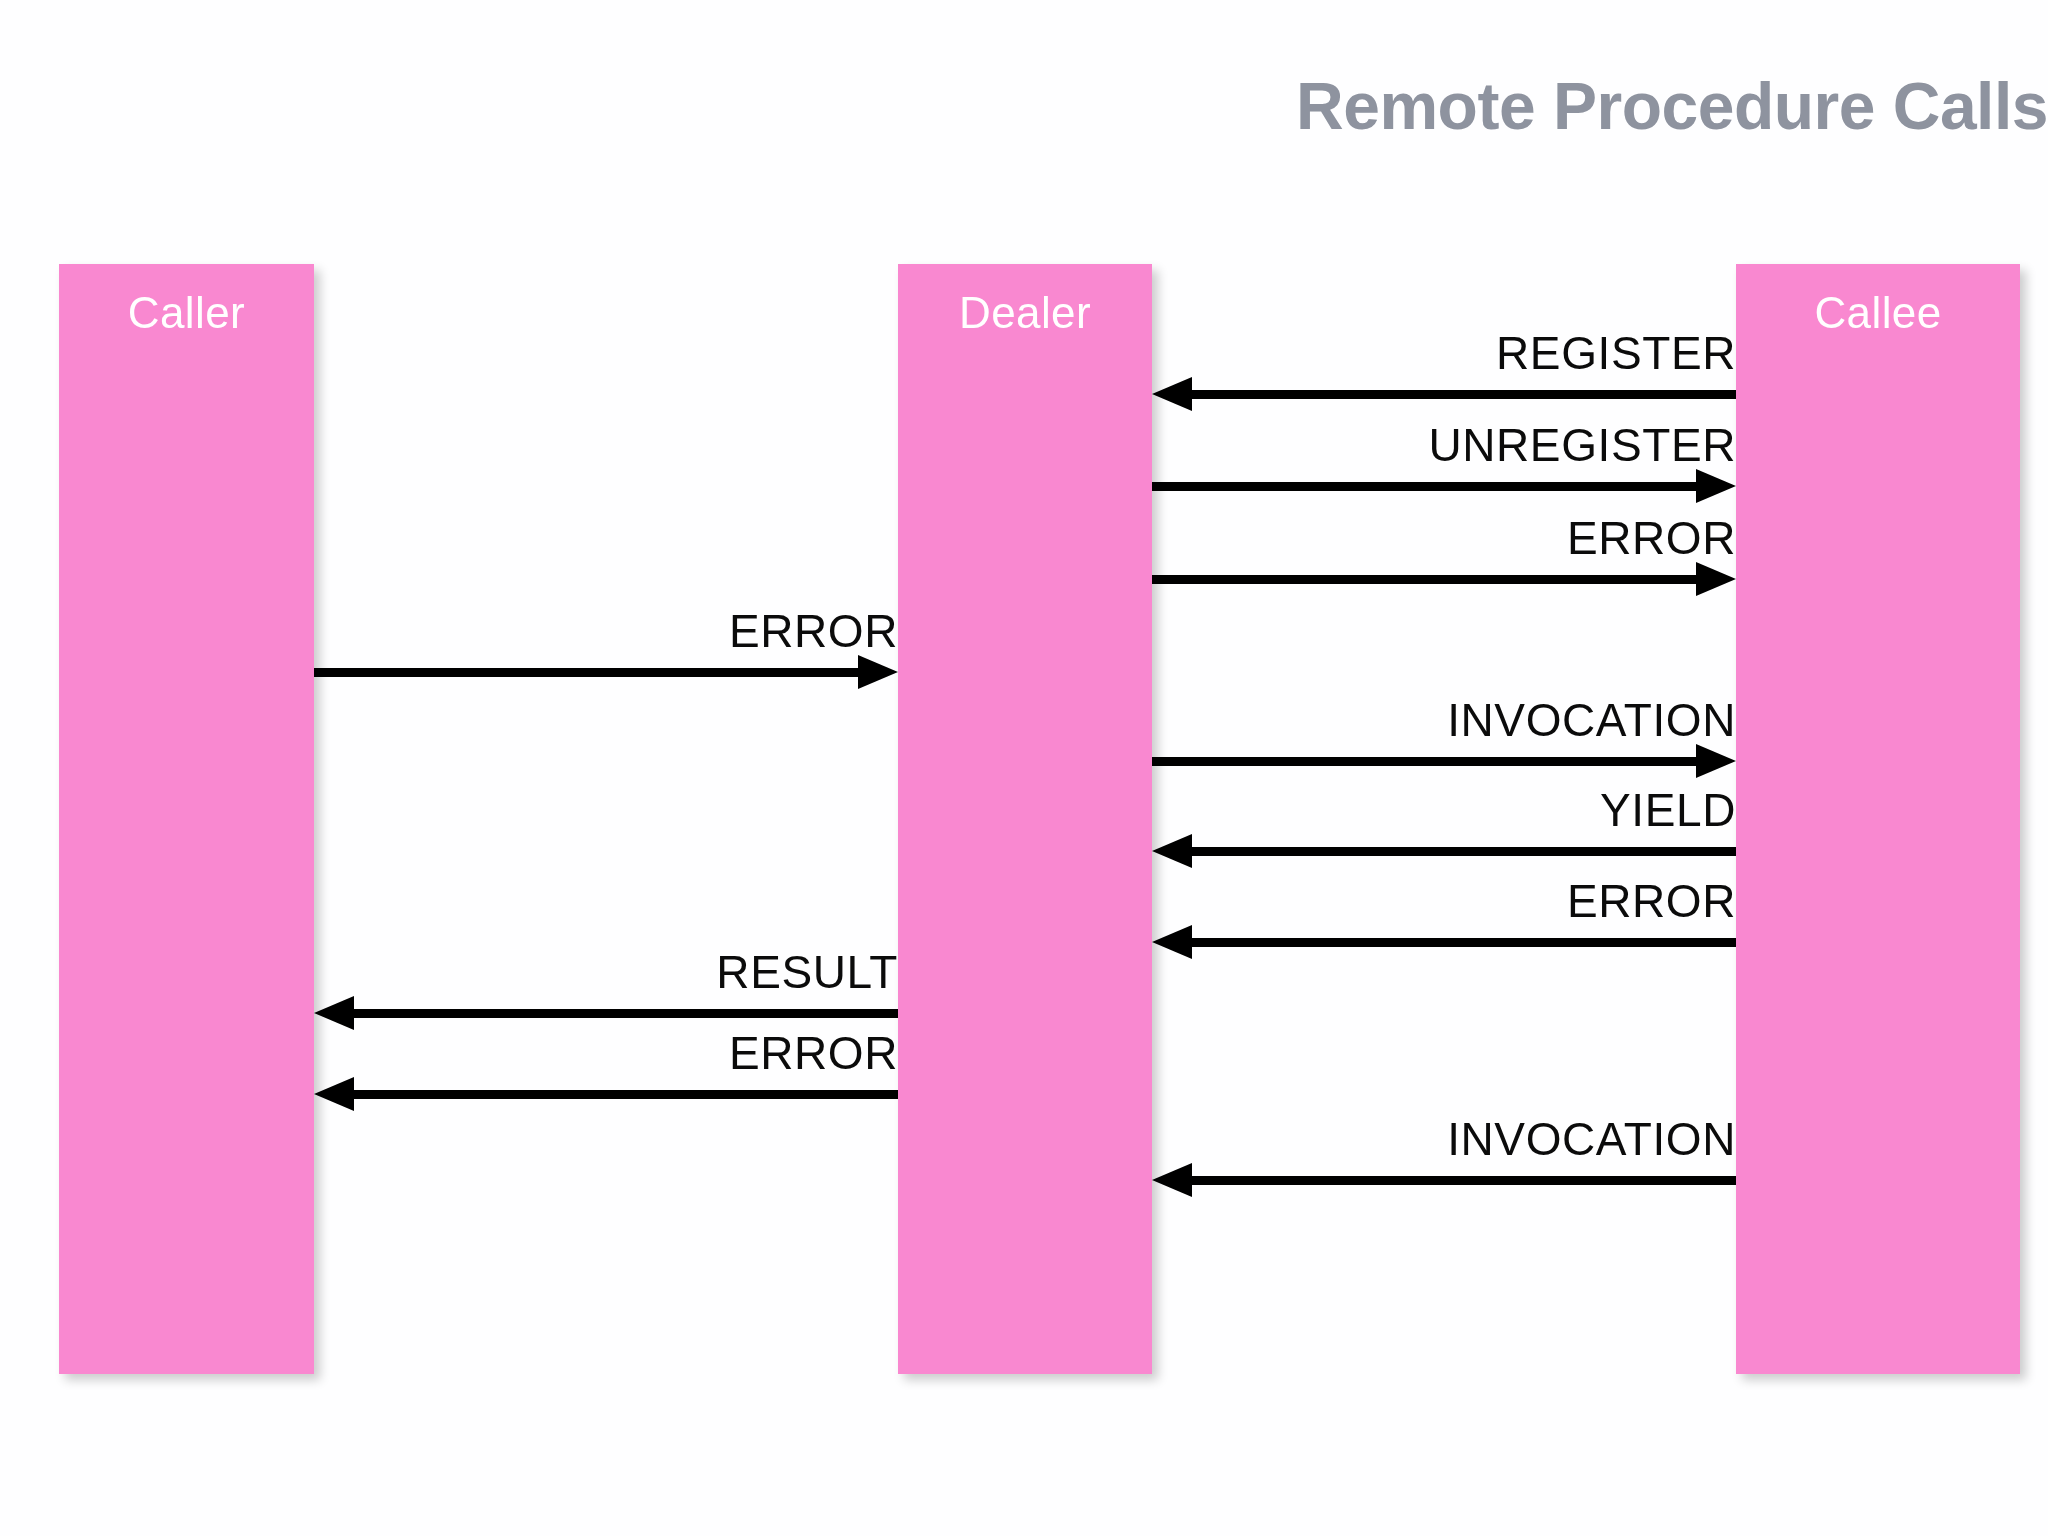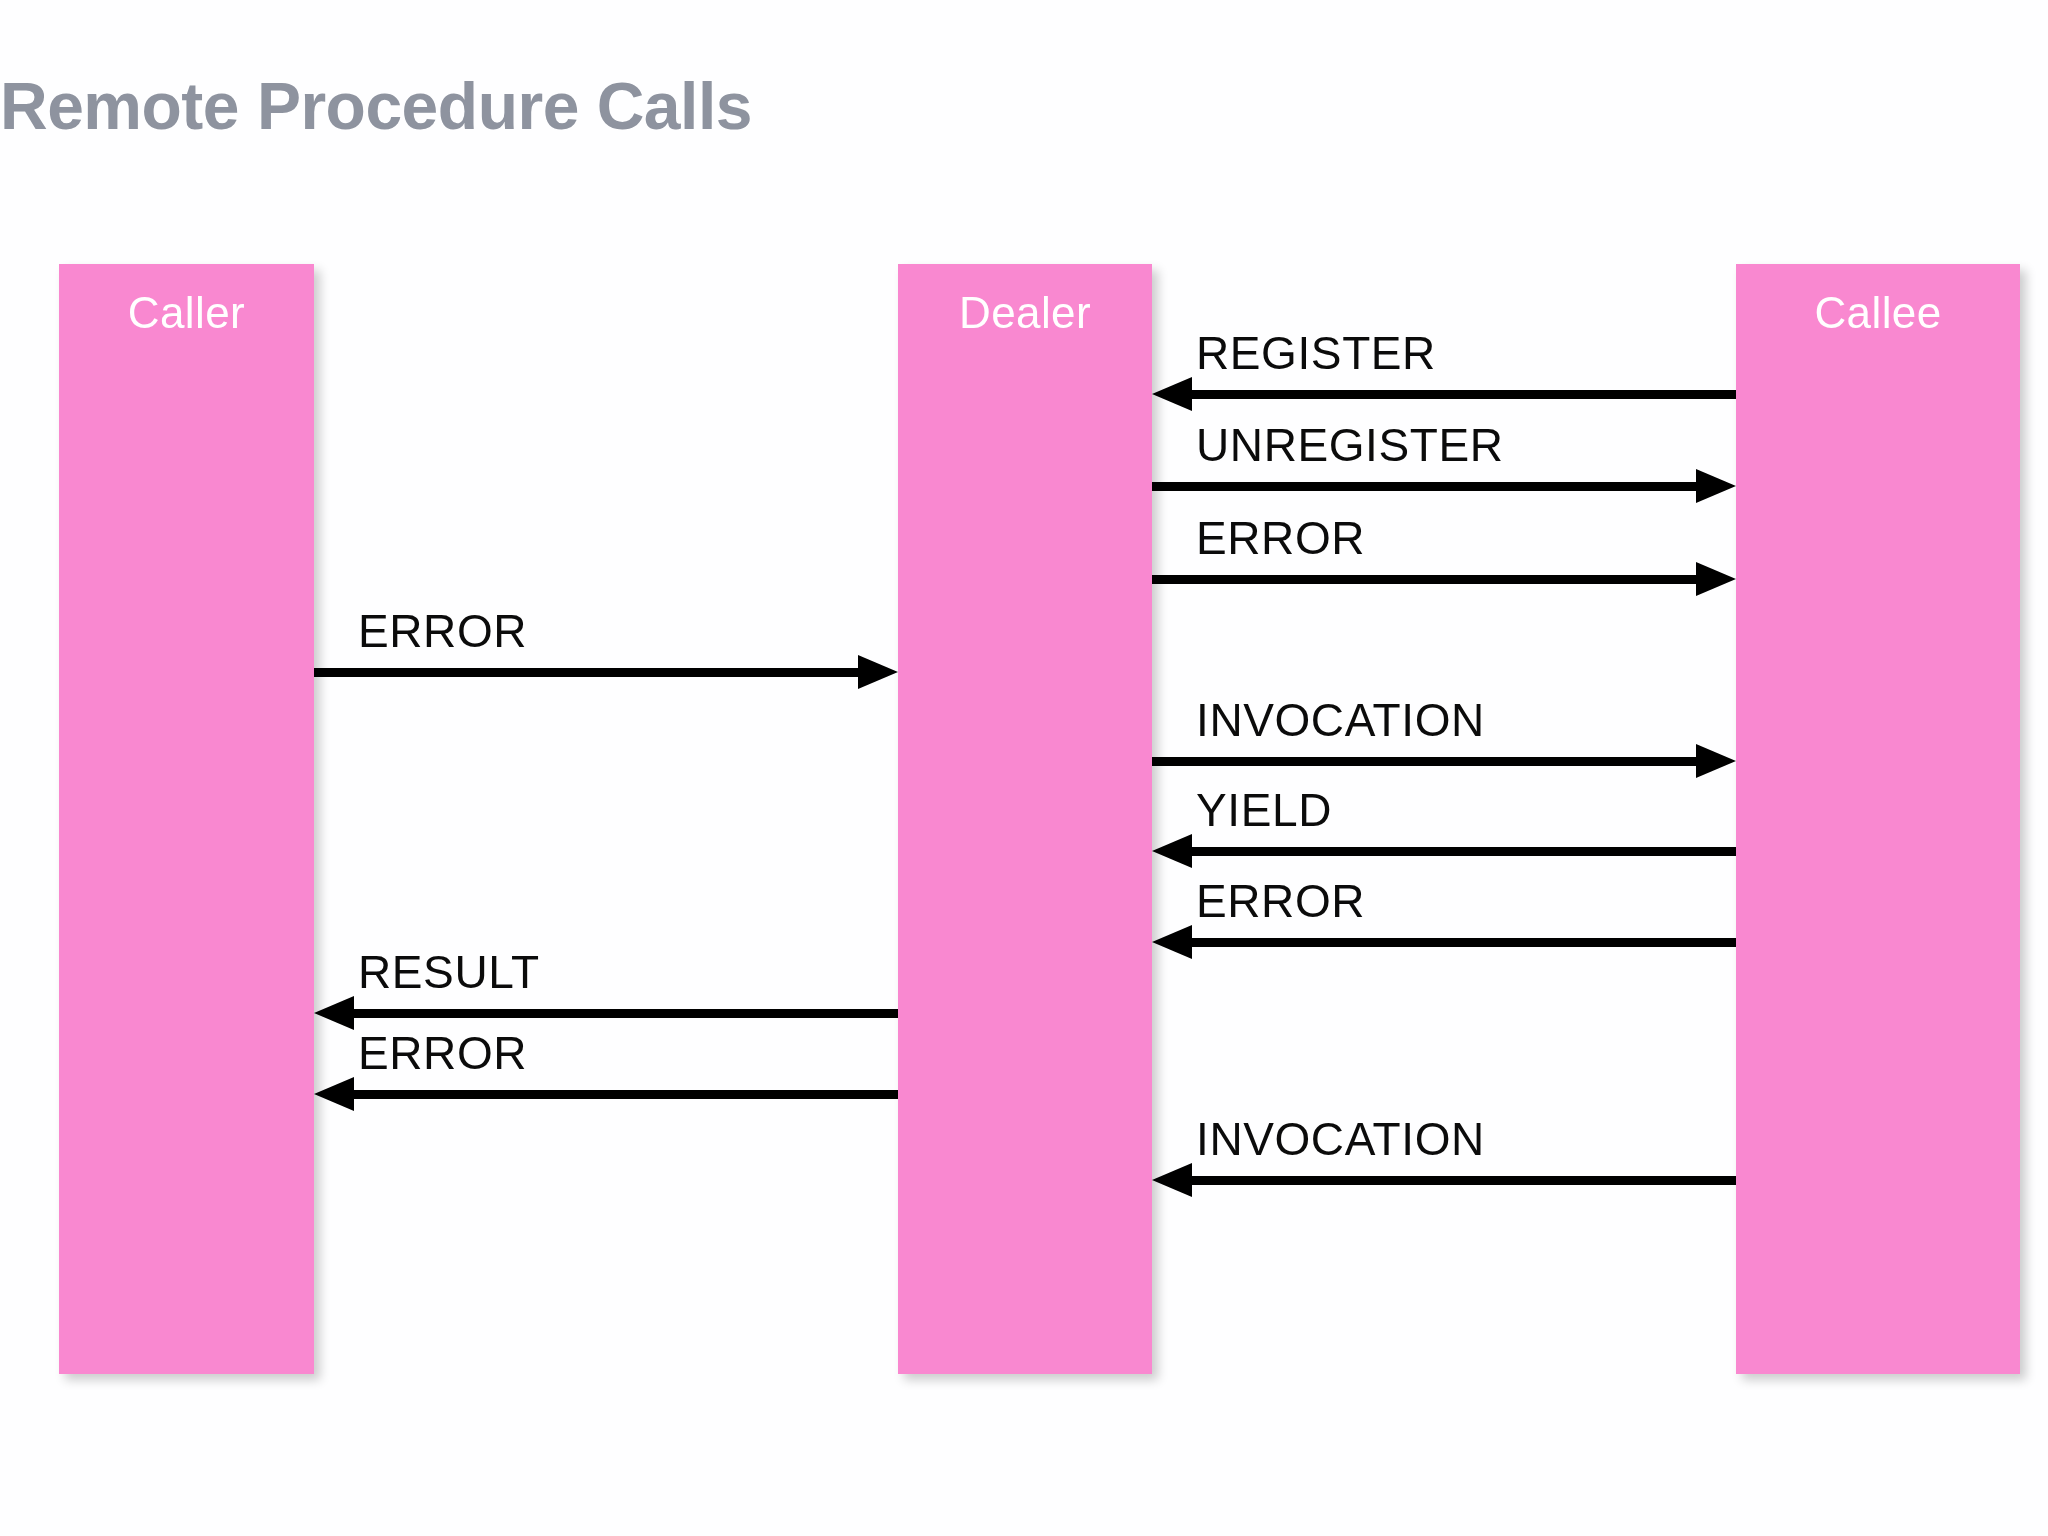--- a/index.html
+++ b/index.html
@@ -15,21 +15,21 @@
     overflow: hidden;
     font-family: "Liberation Sans", "DejaVu Sans", sans-serif;
   }
 
   
   #title {
     position: absolute;
     left: 0;
     top: 68px;
     width: 2048px;
-    text-align: left;
+    text-align: right;
     font-size: 66px;
     font-weight: bold;
     color: #8e939f;
     letter-spacing: -0.5px;
     white-space: nowrap;
   }
 
   
   .lifeline {
     position: absolute;
@@ -57,27 +57,26 @@
   
   .message {
     position: absolute;
     height: 0;
   }
   .msg-label {
     position: absolute;
     left: 0;
     width: 100%;
     bottom: 10px;
-    text-align: left;
+    text-align: right;
     font-size: 46px;
     font-weight: 300;
     color: #0b0b0b;
     letter-spacing: 0.6px;
     white-space: nowrap;
-    padding-left: 44px;
   }
   .msg-shaft {
     position: absolute;
     left: 0;
     width: 100%;
     top: 0;
     height: 9px;
     background: #000000;
   }
   .msg-head {

